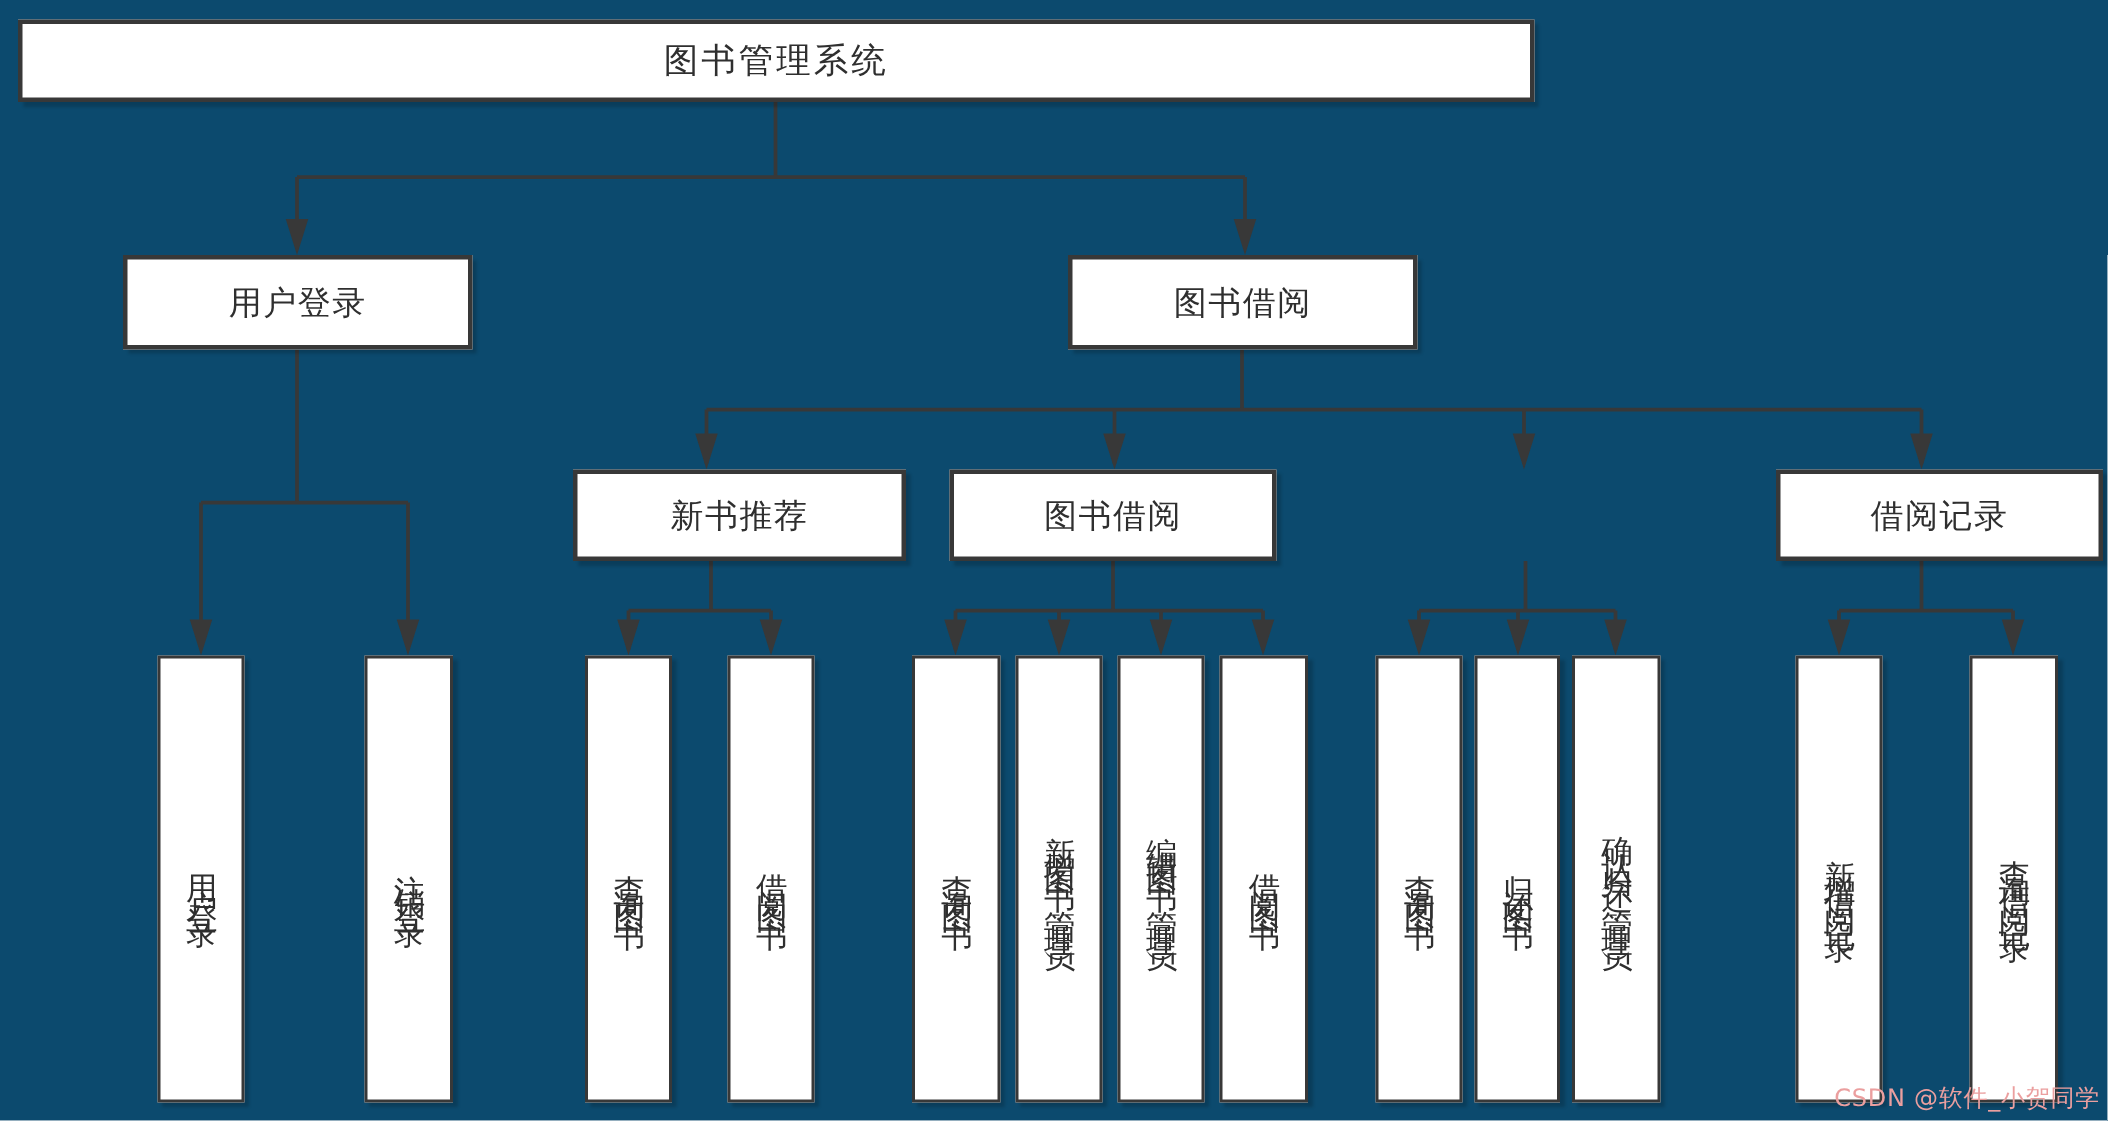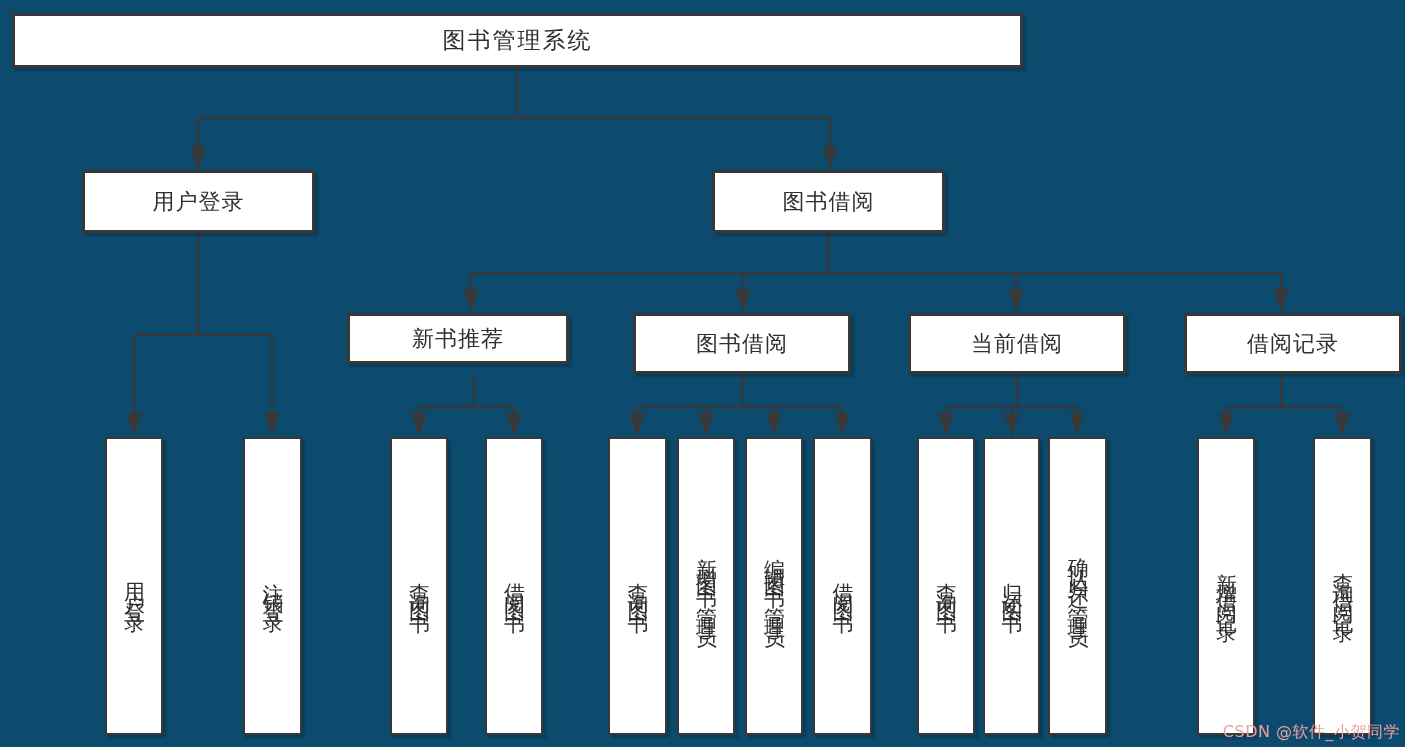--- a/index.html
+++ b/index.html
@@ -77,28 +77,25 @@
     <span>图书管理系统</span>
   </div>
 
   <div class="node h-node" style="left:82px;top:170px;width:233px;height:63px;">
     <span>用户登录</span>
   </div>
   <div class="node h-node" style="left:712px;top:170px;width:233px;height:63px;">
     <span>图书借阅</span>
   </div>
 
-  <div class="node h-node" style="left:347px;top:313px;width:222px;height:51px;align-items:center;">
+  <div class="node h-node" style="left:382px;top:313px;width:222px;height:61px;align-items:center;">
     <span>新书推荐</span>
   </div>
   <div class="node h-node" style="left:633px;top:313px;width:218px;height:61px;">
     <span>图书借阅</span>
-  </div>
-  <div class="node h-node" style="left:908px;top:313px;width:218px;height:61px;">
-    <span>当前借阅</span>
   </div>
   <div class="node h-node" style="left:1184px;top:313px;width:218px;height:61px;">
     <span>借阅记录</span>
   </div>
 
   <div class="node leaf" style="left:105px;top:437px;width:58px;height:298px;">
     <span>用户登录</span>
   </div>
   <div class="node leaf" style="left:243px;top:437px;width:59px;height:298px;">
     <span>注销登录</span>

